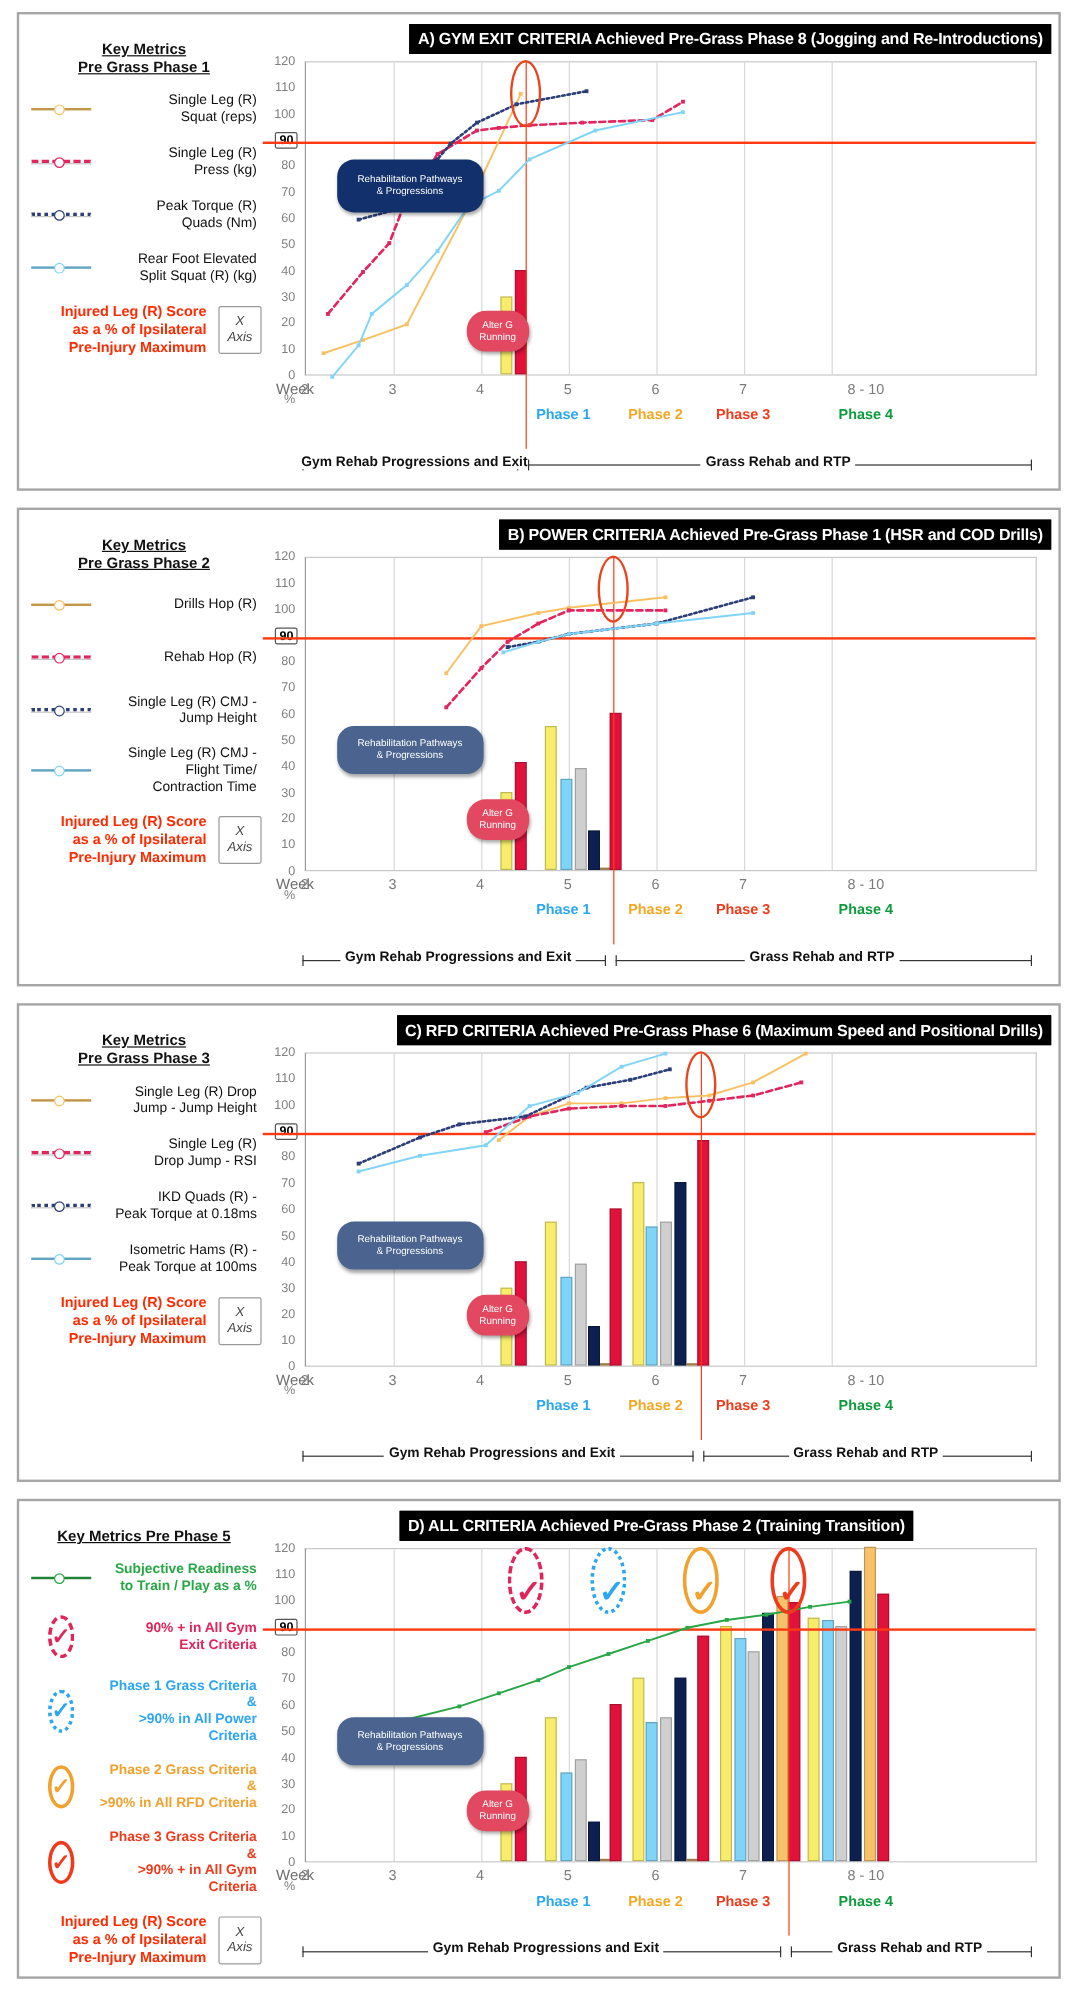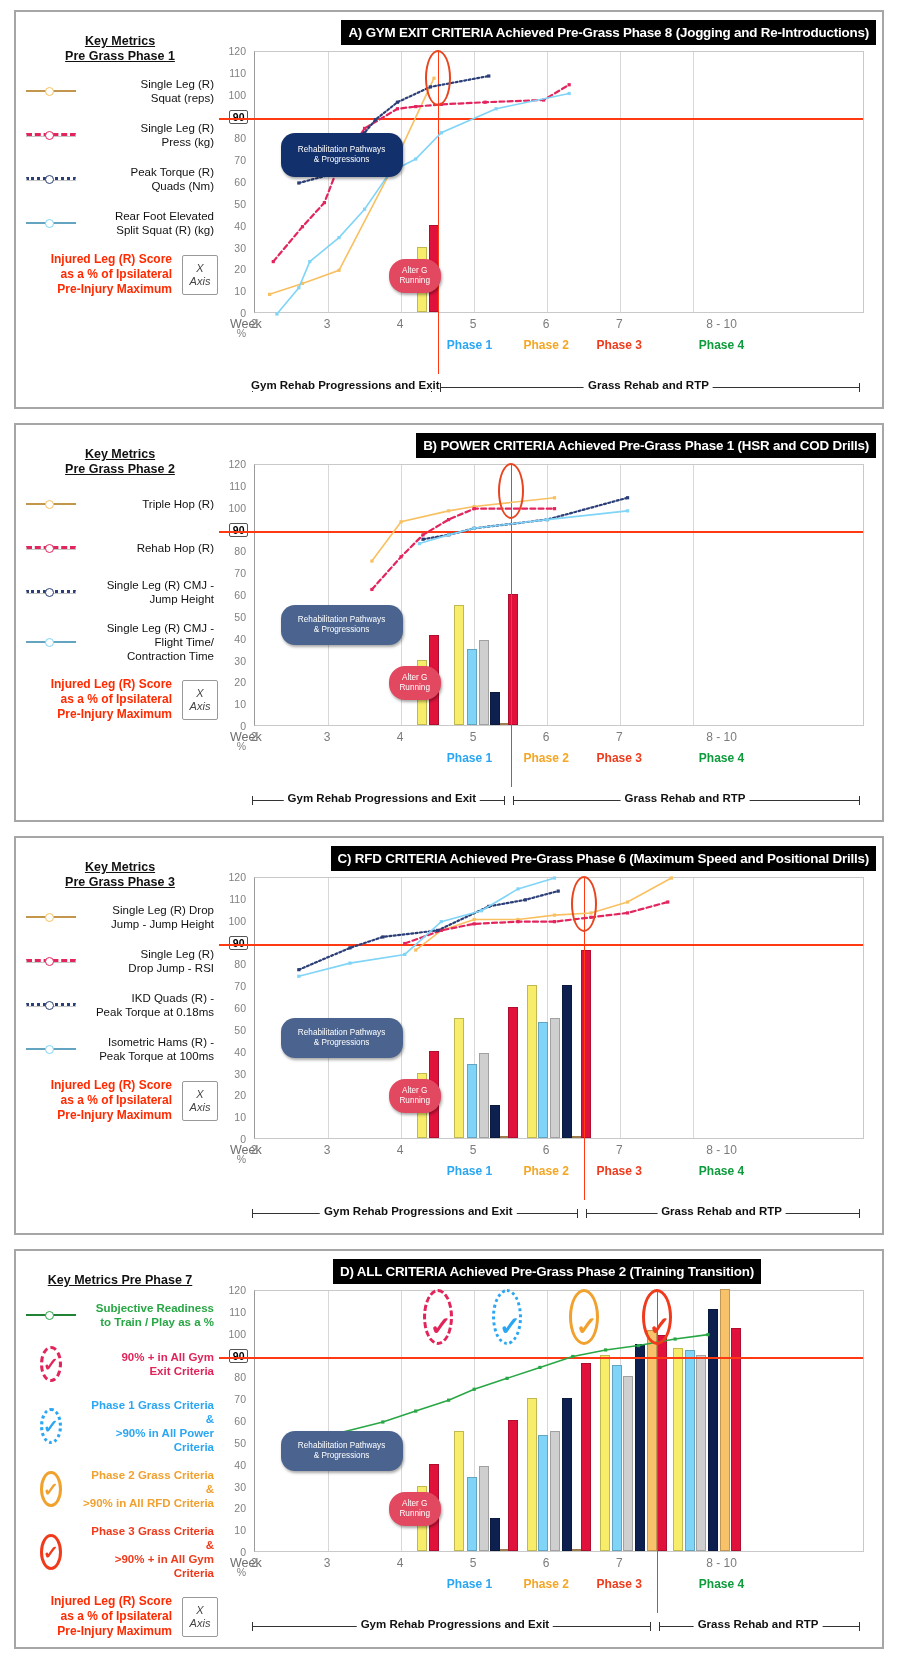--- a/index.html
+++ b/index.html
@@ -294,21 +294,21 @@
         <div class="panel-body">
           <div class="legend">
             <div class="legend-title">Key Metrics<br>Pre Grass Phase 2</div>
             <div class="legend-row">
               <div class="legend-key">
                 <div class="lk">
                   <div class="bar" style="background: rgb(249, 192, 97);"></div>
                   <div class="mk" style="border-color: rgb(249, 192, 97);"></div>
                 </div>
               </div>
-              <div class="legend-label">Triple Hop (R)</div>
+              <div class="legend-label">Drills Hop (R)</div>
             </div>
             <div class="legend-row">
               <div class="legend-key">
                 <div class="lk">
                   <div class="bar dashed" style="border-top-color: rgb(227, 37, 94);"></div>
                   <div class="mk" style="border-color: rgb(227, 37, 94);"></div>
                 </div>
               </div>
               <div class="legend-label">Rehab Hop (R)</div>
             </div>
@@ -591,21 +591,21 @@
               <div class="brk-lab" style="left: 200.371px;">Gym Rehab Progressions and Exit</div>
               <div class="brk" style="left: 367.743px; width: 274.605px;"></div>
               <div class="brk-lab" style="left: 503.545px;">Grass Rehab and RTP</div>
             </div>
           </div>
         </div>
       </div>
       <div class="panel">
         <div class="panel-body">
           <div class="legend">
-            <div class="legend-title">Key Metrics Pre Phase 7</div>
+            <div class="legend-title">Key Metrics Pre Phase 5</div>
             <div class="legend-row">
               <div class="legend-key">
                 <div class="lk">
                   <div class="bar" style="background: rgb(40, 167, 69);"></div>
                   <div class="mk" style="border-color: rgb(40, 167, 69);"></div>
                 </div>
               </div>
               <div class="legend-label" style="color: rgb(40, 167, 69); font-weight: bold;">Subjective Readiness<br>to Train / Play as a %</div>
             </div>
             <div class="legend-row">

